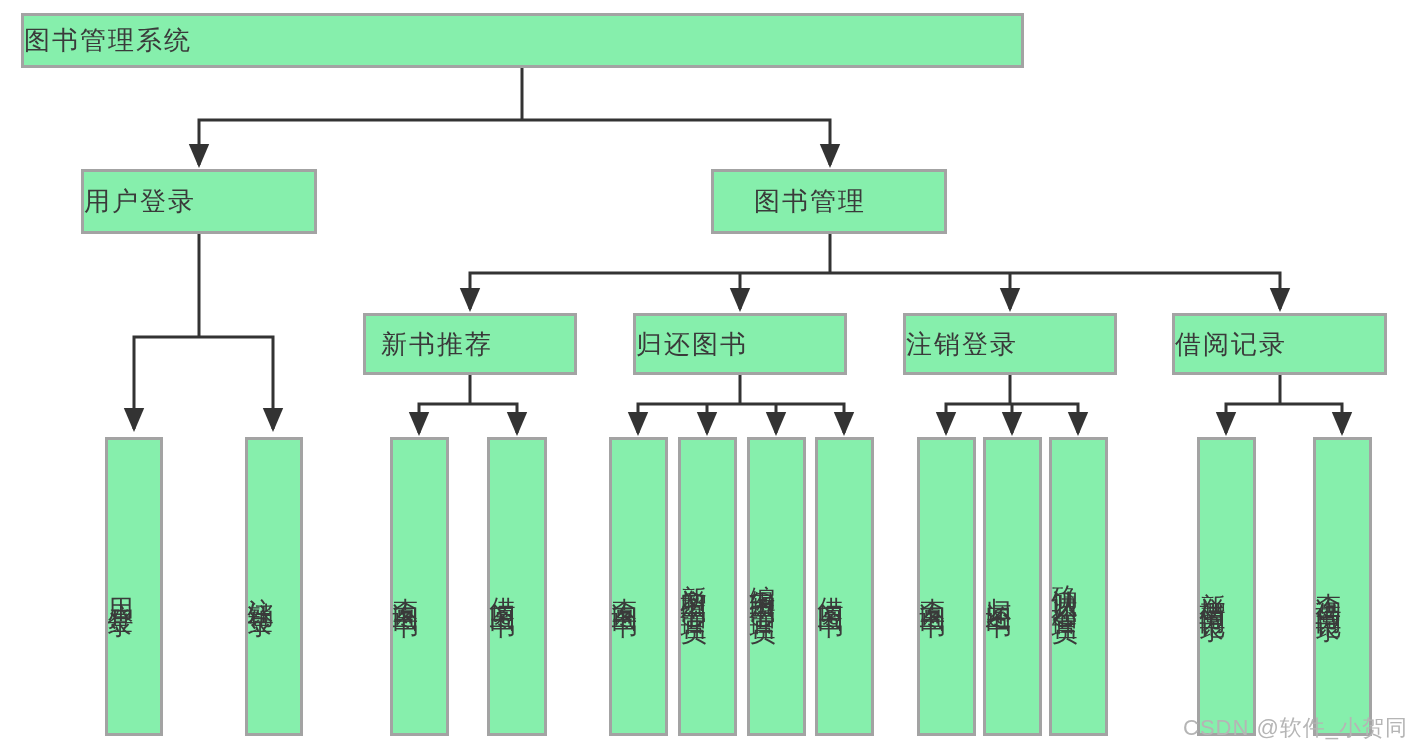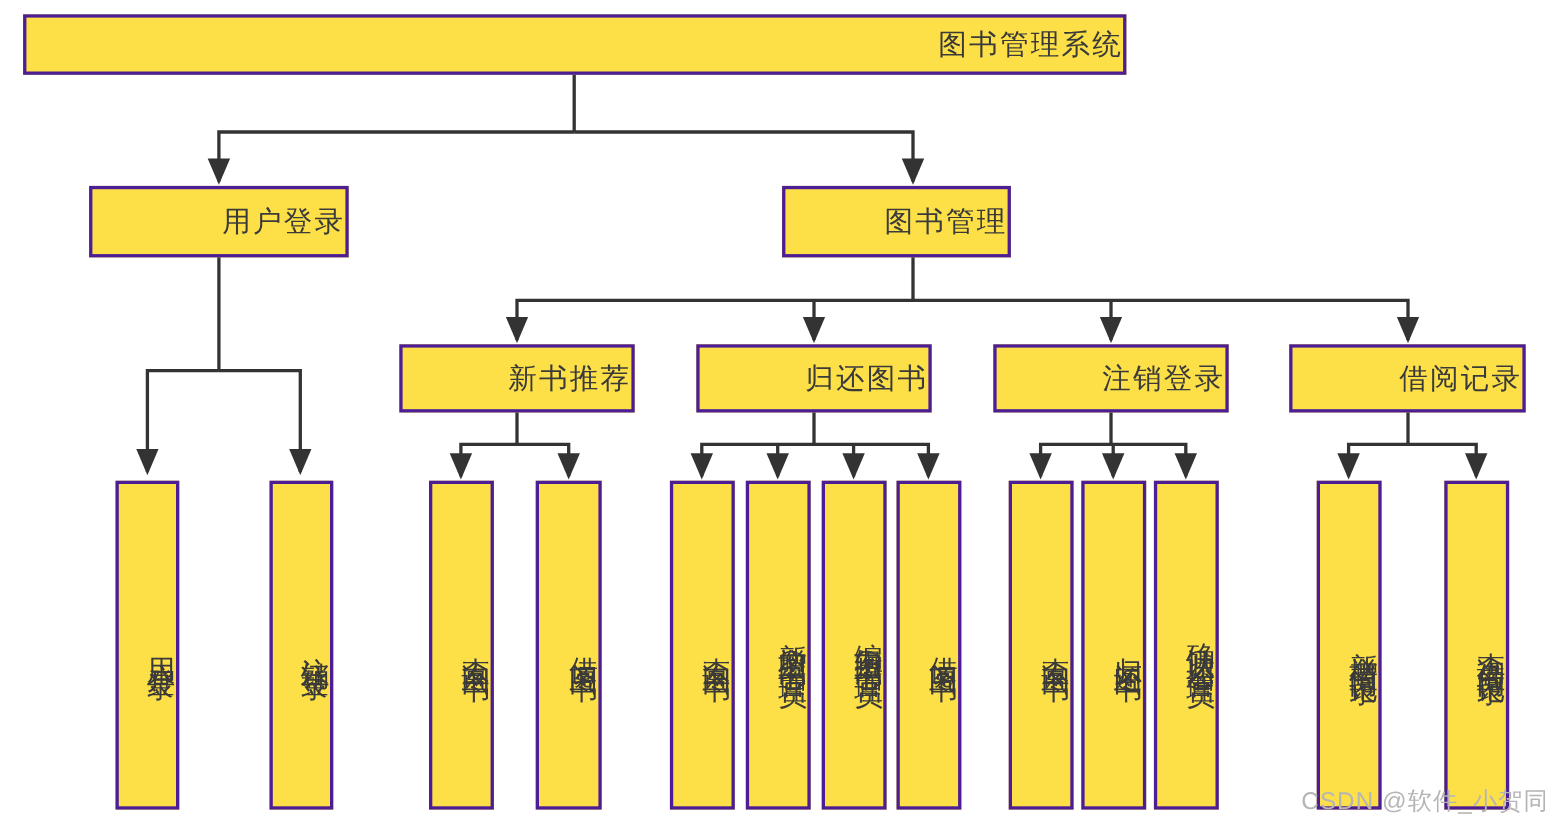--- a/index.html
+++ b/index.html
@@ -12,25 +12,25 @@
     overflow: hidden;
   }
   #connectors {
     position: absolute;
     left: 0; top: 0;
     z-index: 1;
   }
   .node {
     position: absolute;
     box-sizing: border-box;
-    border: 3px solid #4c1d95;
-    background: #fde047;
+    border: 3px solid #a3a3a3;
+    background: #86efac;
     display: flex;
     align-items: center;
-    justify-content: flex-end;
+    justify-content: flex-start;
     z-index: 2;
     color: #3a3a3a;
   }
   .hnode span {
     font-size: 26px;
     letter-spacing: 2px;
     color: #3a3a3a;
     white-space: nowrap;
   }
   .vnode span {
@@ -100,25 +100,25 @@
     </g>
   </svg>
 
   <div class="node hnode" style="left:21px; top:13px; width:1003px; height:55px;">
     <span>图书管理系统</span>
   </div>
 
   <div class="node hnode" style="left:81px; top:169px; width:236px; height:65px;">
     <span>用户登录</span>
   </div>
-  <div class="node hnode" style="left:711px; top:169px; width:208px; height:65px;">
+  <div class="node hnode" style="left:711px; top:169px; width:236px; height:65px;padding-left:40px;">
     <span>图书管理</span>
   </div>
 
-  <div class="node hnode" style="left:363px; top:313px; width:214px; height:62px;">
+  <div class="node hnode" style="left:363px; top:313px; width:214px; height:62px;padding-left:15px;">
     <span>新书推荐</span>
   </div>
   <div class="node hnode" style="left:633px; top:313px; width:214px; height:62px;">
     <span>归还图书</span>
   </div>
   <div class="node hnode" style="left:903px; top:313px; width:214px; height:62px;">
     <span>注销登录</span>
   </div>
   <div class="node hnode" style="left:1172px; top:313px; width:215px; height:62px;">
     <span>借阅记录</span>

